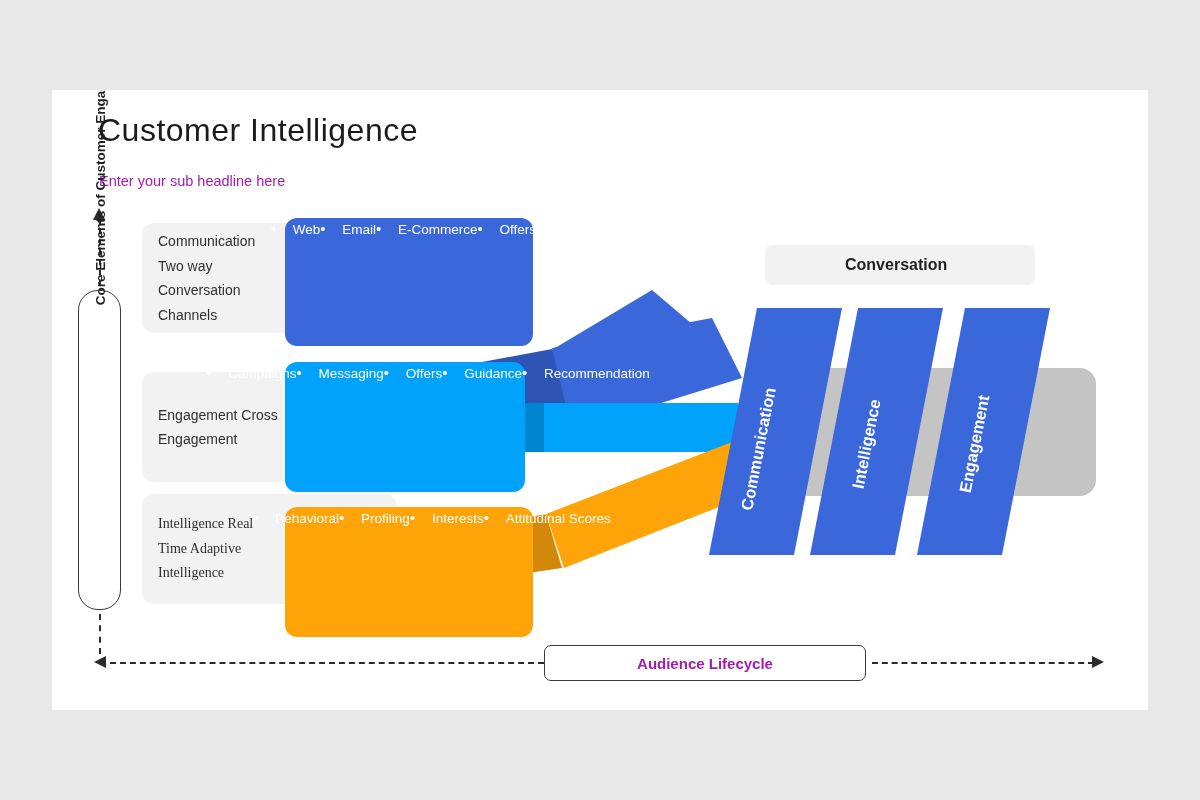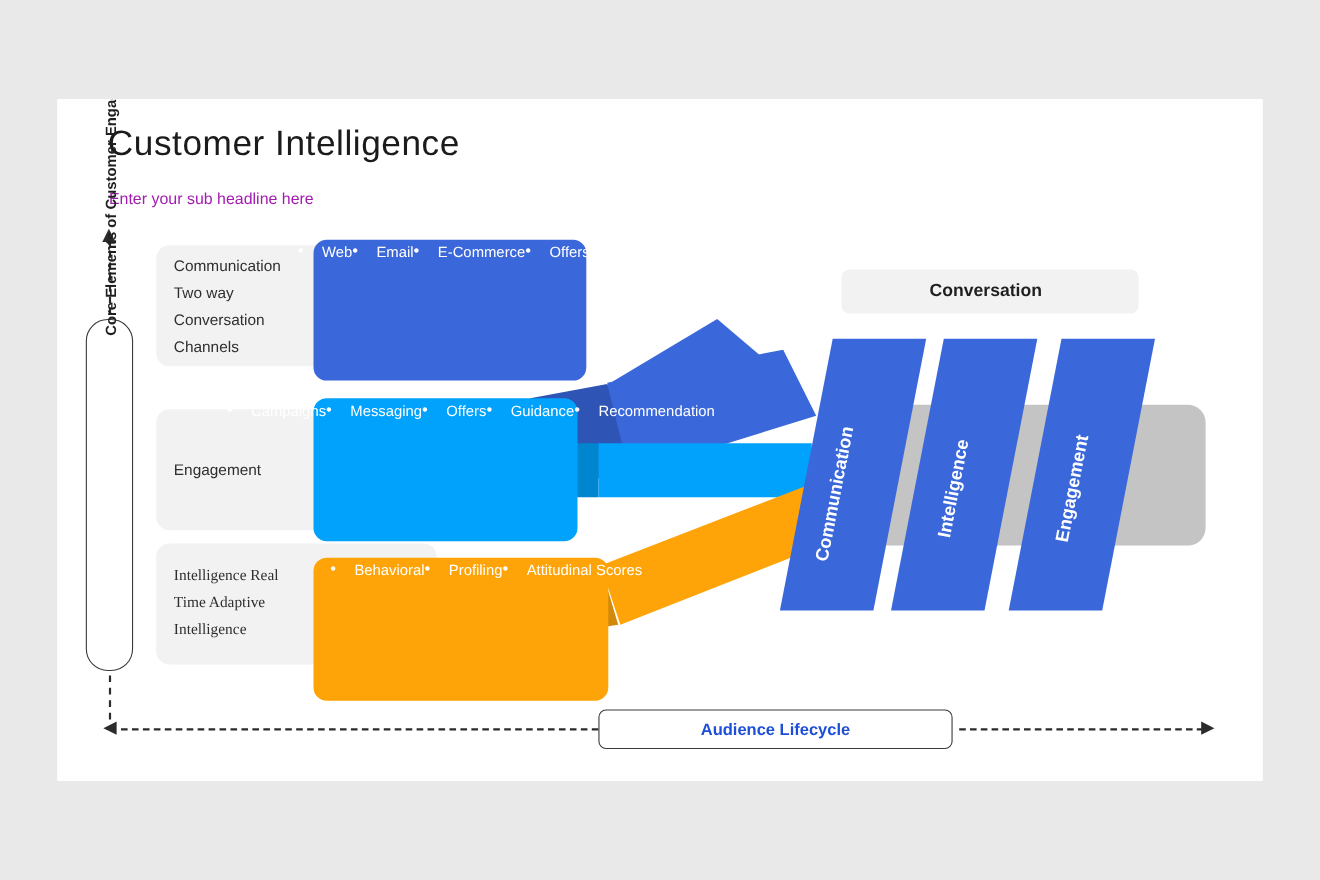--- a/index.html
+++ b/index.html
@@ -150,21 +150,21 @@
     border-radius: 7px;
     box-sizing: border-box;
     background: #fff;
     display: flex;
     align-items: center;
     justify-content: center;
   }
   .lifecycle-box span {
     font-size: 15px;
     font-weight: 700;
-    color: #1d4ed8;
+    color: #a21caf;
   }
 
   
   .row-grey {
     position: absolute;
     background: #f2f2f2;
     border-radius: 12px;
     box-sizing: border-box;
     padding: 0 0 0 16px;
     display: flex;
@@ -323,38 +323,40 @@
   </div>
   <div class="row-color" style="left:233px; top:128px; width:248px; height:128px; background:#3a67d9;">
     <div class="bullet">Web</div>
     <div class="bullet">Email</div>
     <div class="bullet">E-Commerce</div>
     <div class="bullet">Offers</div>
     <div class="bullet">Cross</div>
   </div>
 
   <div class="row-grey" style="left:90px; top:282px; width:255px; height:110px;">
+    <div class="gline">Engagement Cross</div>
     <div class="gline">Engagement</div>
   </div>
   <div class="row-color" style="left:233px; top:272px; width:240px; height:130px; background:#00a2fb;text-align:center;">
     <div class="bullet">Campaigns</div>
     <div class="bullet">Messaging</div>
     <div class="bullet"> Offers</div>
     <div class="bullet">Guidance</div>
     <div class="bullet">Recommendation</div>
   </div>
 
   <div class="row-grey" style="left:90px; top:404px; width:255px; height:110px;font-family:Liberation Serif, serif;">
     <div class="gline">Intelligence Real</div>
     <div class="gline">Time Adaptive</div>
     <div class="gline">Intelligence</div>
   </div>
-  <div class="row-color" style="left:233px; top:417px; width:268px; height:130px; background:#ffa408;">
+  <div class="row-color" style="left:233px; top:417px; width:248px; height:130px; background:#ffa408;">
     <div class="bullet">Behavioral</div>
     <div class="bullet">Profiling</div>
+    <div class="bullet">Interests</div>
     <div class="bullet">Attitudinal Scores</div>
   </div>
 
   <div class="haxis-arrow-left"></div>
   <div class="haxis-left"></div>
   <div class="lifecycle-box">
     <span>Audience Lifecycle</span>
   </div>
   <div class="haxis-right"></div>
   <div class="haxis-arrow-right"></div>

